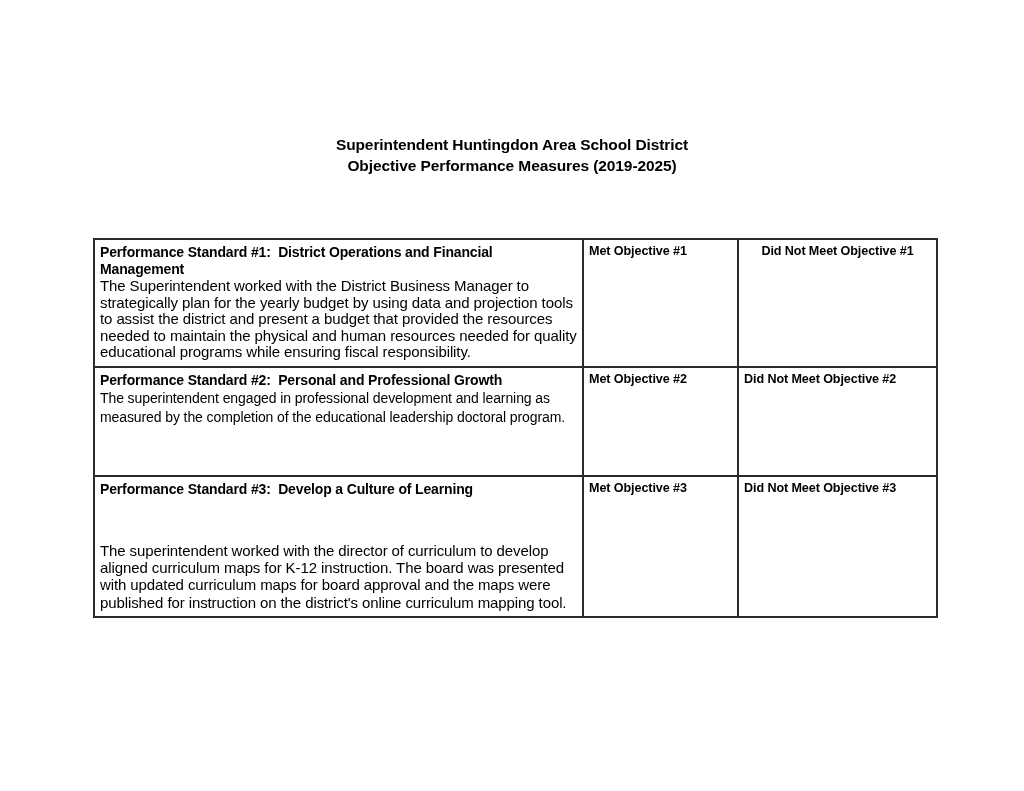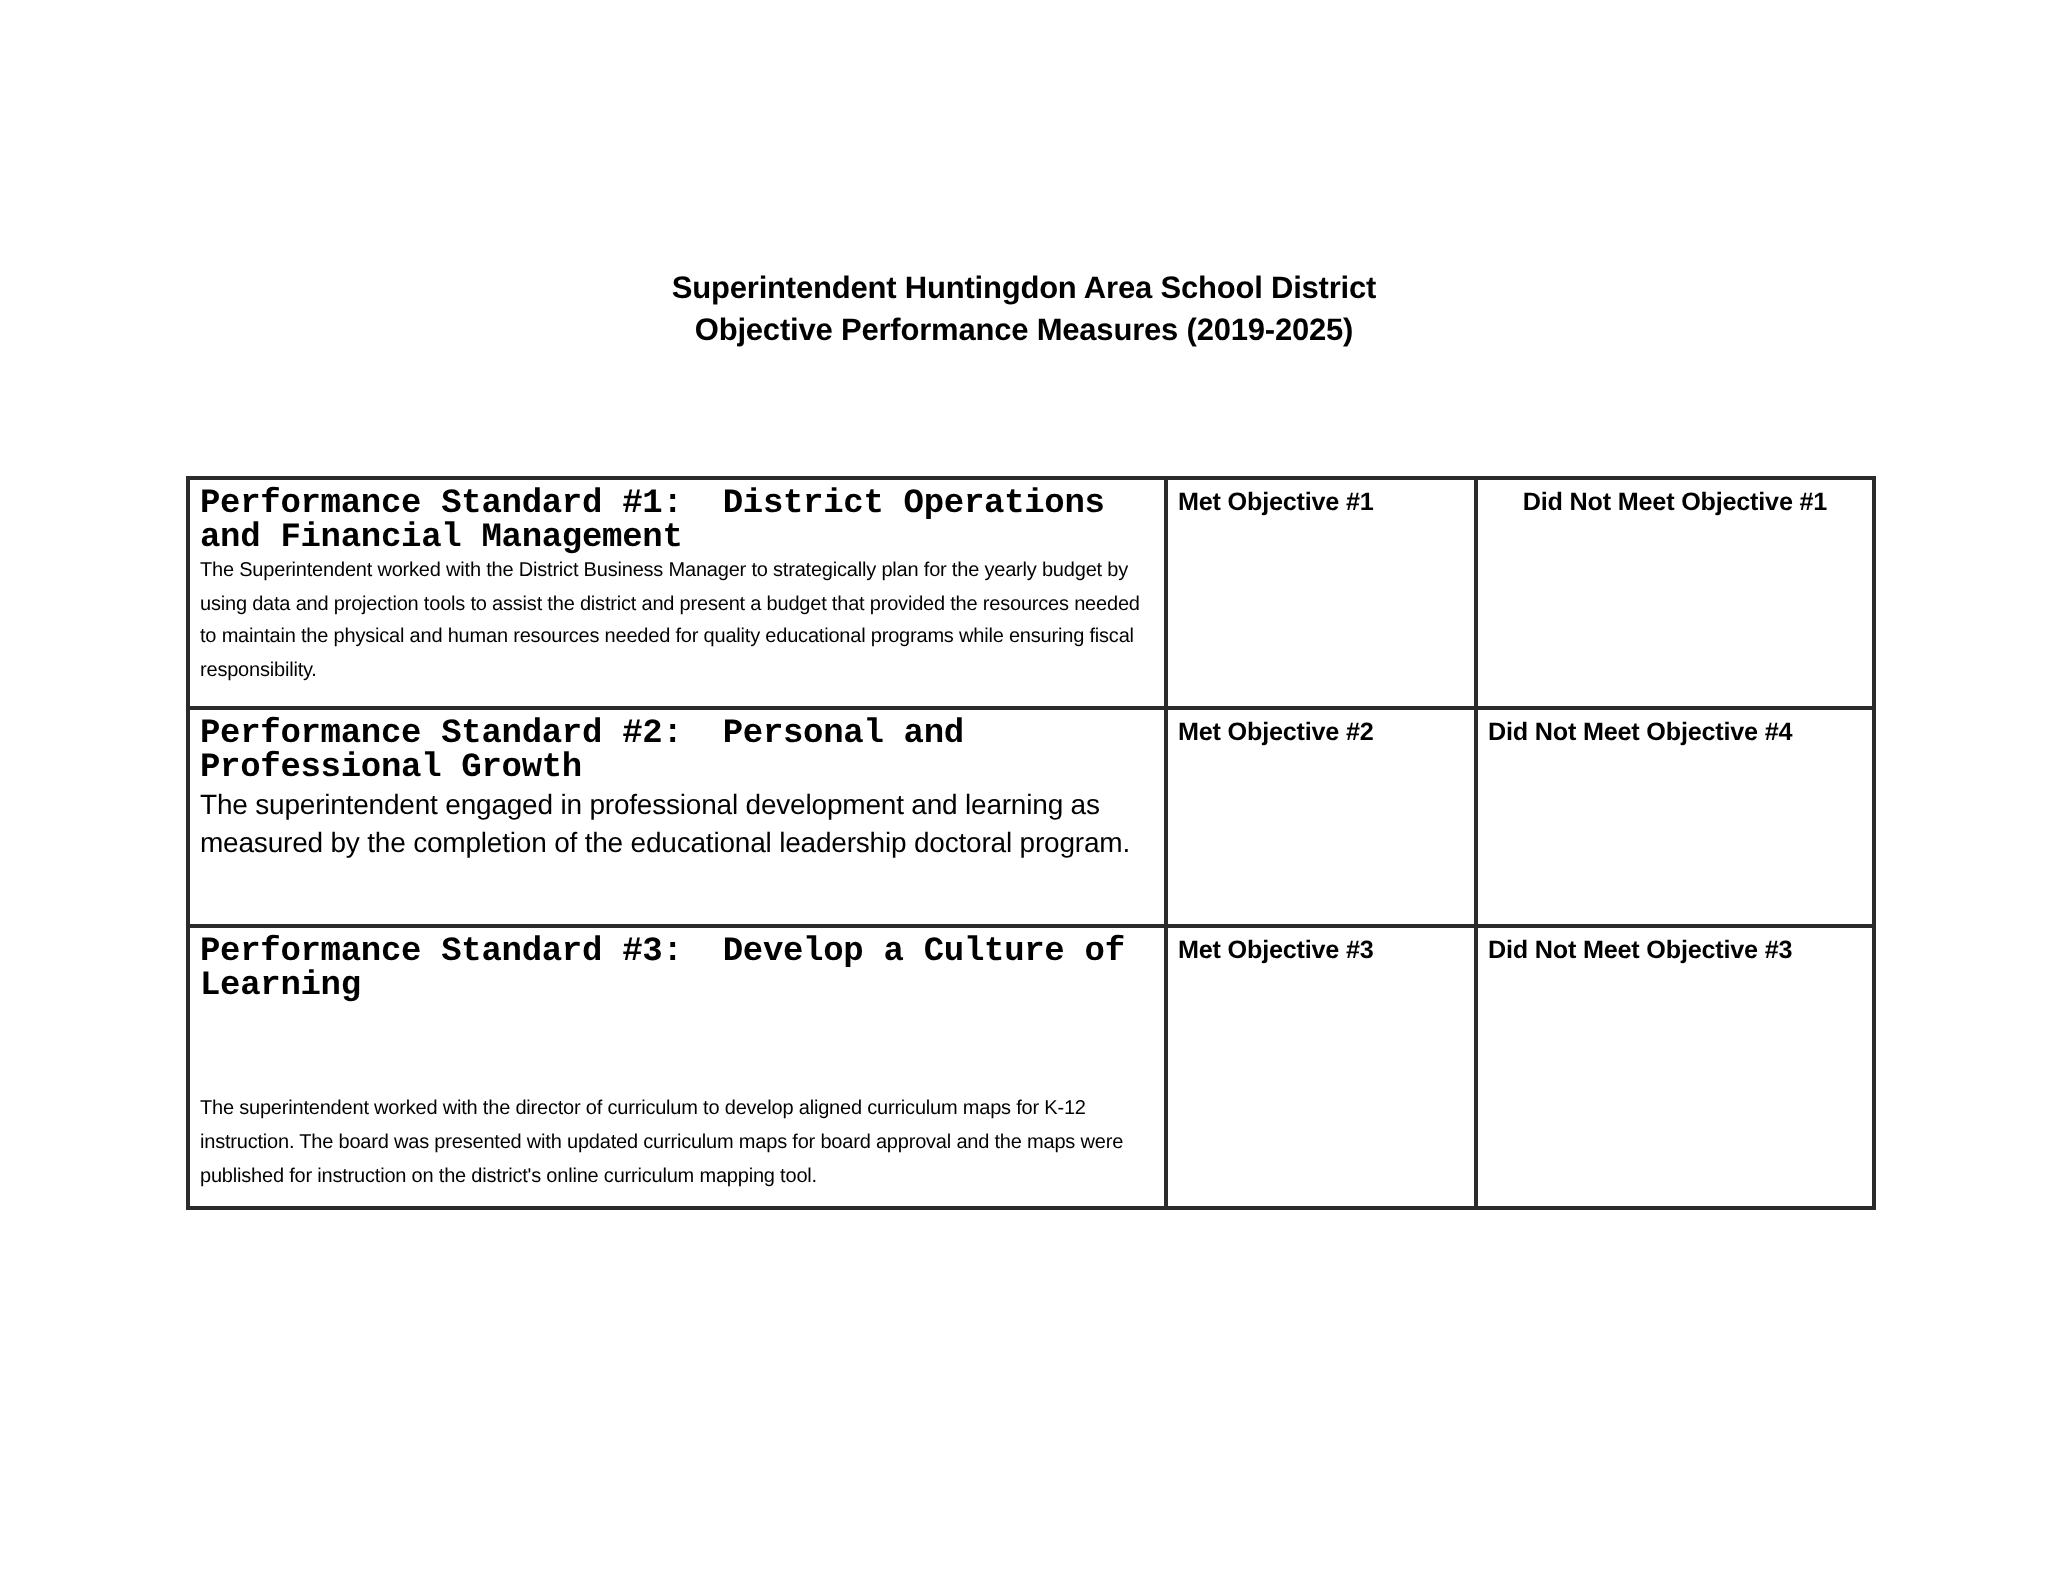--- a/index.html
+++ b/index.html
@@ -62,29 +62,28 @@
   .col-notmet    { width: 199px; }
 
   
   .row-1 td { height: 104px; }
   .row-2 td { height: 98px; border-radius: 18px; }
   .row-3 td { height: 102px; }
 
   .std-heading {
     display: block;
     font-weight: bold;
-    font-size: 17px;
+    font-size: 14px;
     line-height: 17px;
     white-space: pre-wrap;
     letter-spacing: -0.15px;
-    font-family: Liberation Mono, monospace;
   }
   .std-body {
     display: block;
-    font-size: 10px;
+    font-size: 15px;
     line-height: 16.6px;
     letter-spacing: -0.1px;
   }
   .row-2 .std-body {
     font-size: 14px;
     line-height: 19.4px;
   }
   .row-3 .std-body {
     line-height: 17.2px;
     margin-top: 44px;
@@ -133,21 +132,21 @@
 
       <tr class="row-2">
         <td>
           <span class="std-heading">Performance Standard #2:  Personal and Professional Growth</span>
           <span class="std-body">The superintendent engaged in professional development and learning as measured by the completion of the educational leadership doctoral program.</span>
         </td>
         <td class="align-left">
           <span class="objective-label">Met Objective #2</span>
         </td>
         <td class="align-left">
-          <span class="objective-label">Did Not Meet Objective #4</span>
+          <span class="objective-label">Did Not Meet Objective #2</span>
         </td>
       </tr>
 
       <tr class="row-3">
         <td>
           <span class="std-heading">Performance Standard #3:  Develop a Culture of Learning</span>
           <span class="std-body">The superintendent worked with the director of curriculum to develop aligned curriculum maps for K-12 instruction.  The board was presented with updated curriculum maps for board approval and the maps were published for instruction on the district's online curriculum mapping tool.</span>
         </td>
         <td class="align-left">
           <span class="objective-label">Met Objective #3</span>

